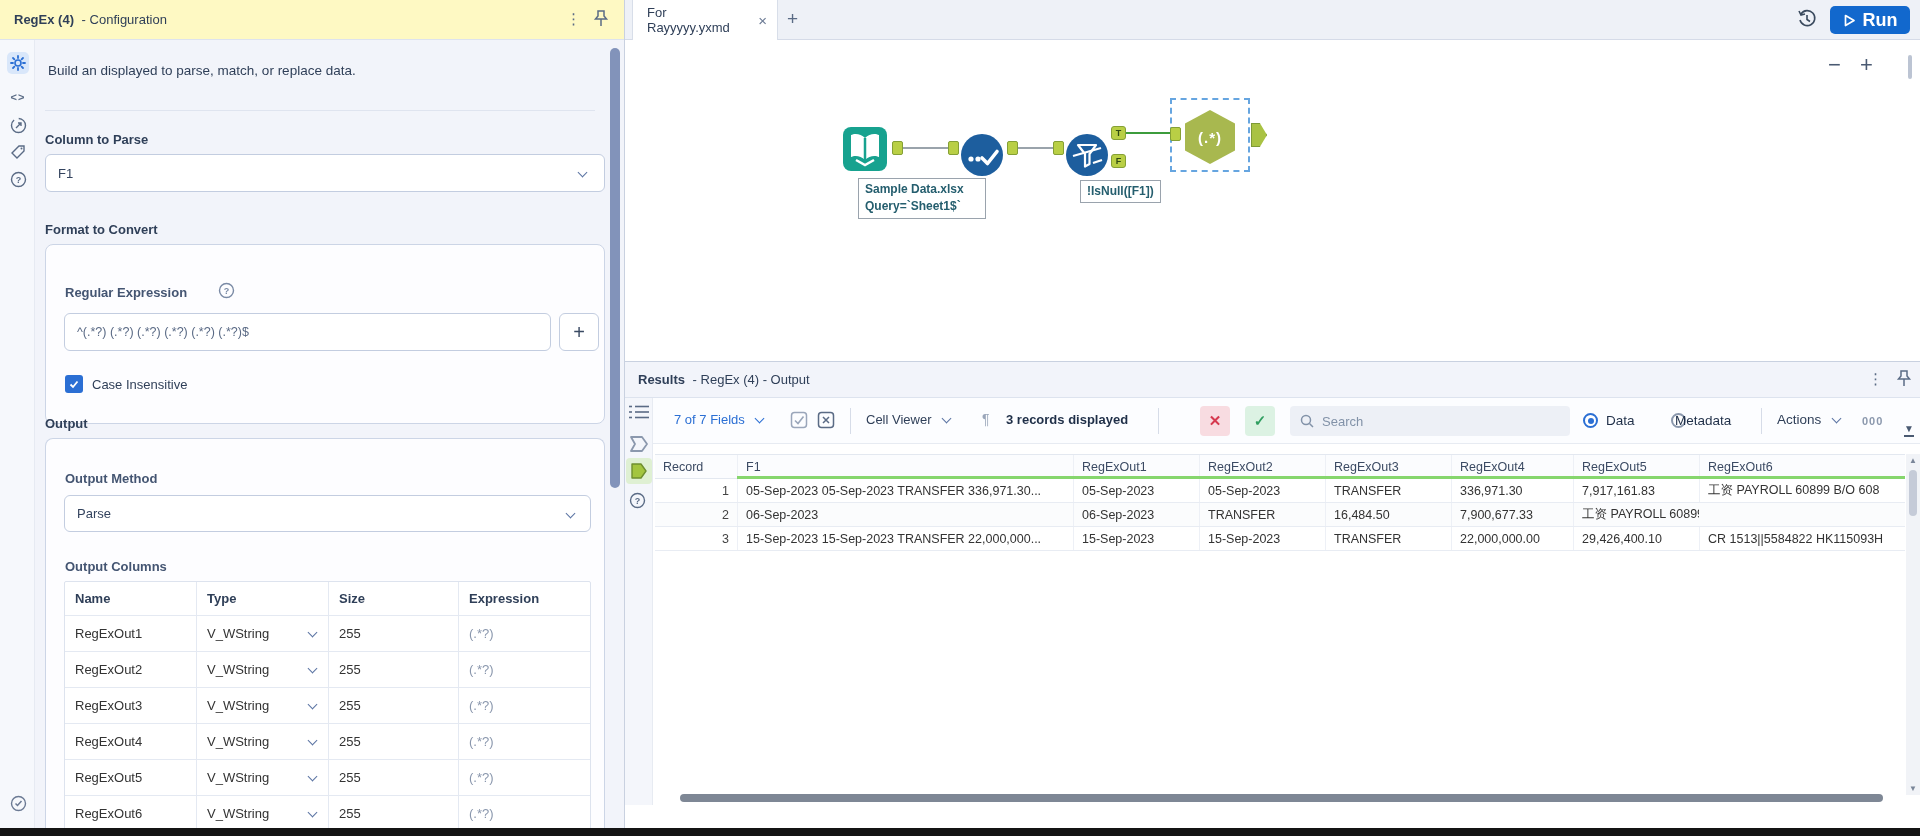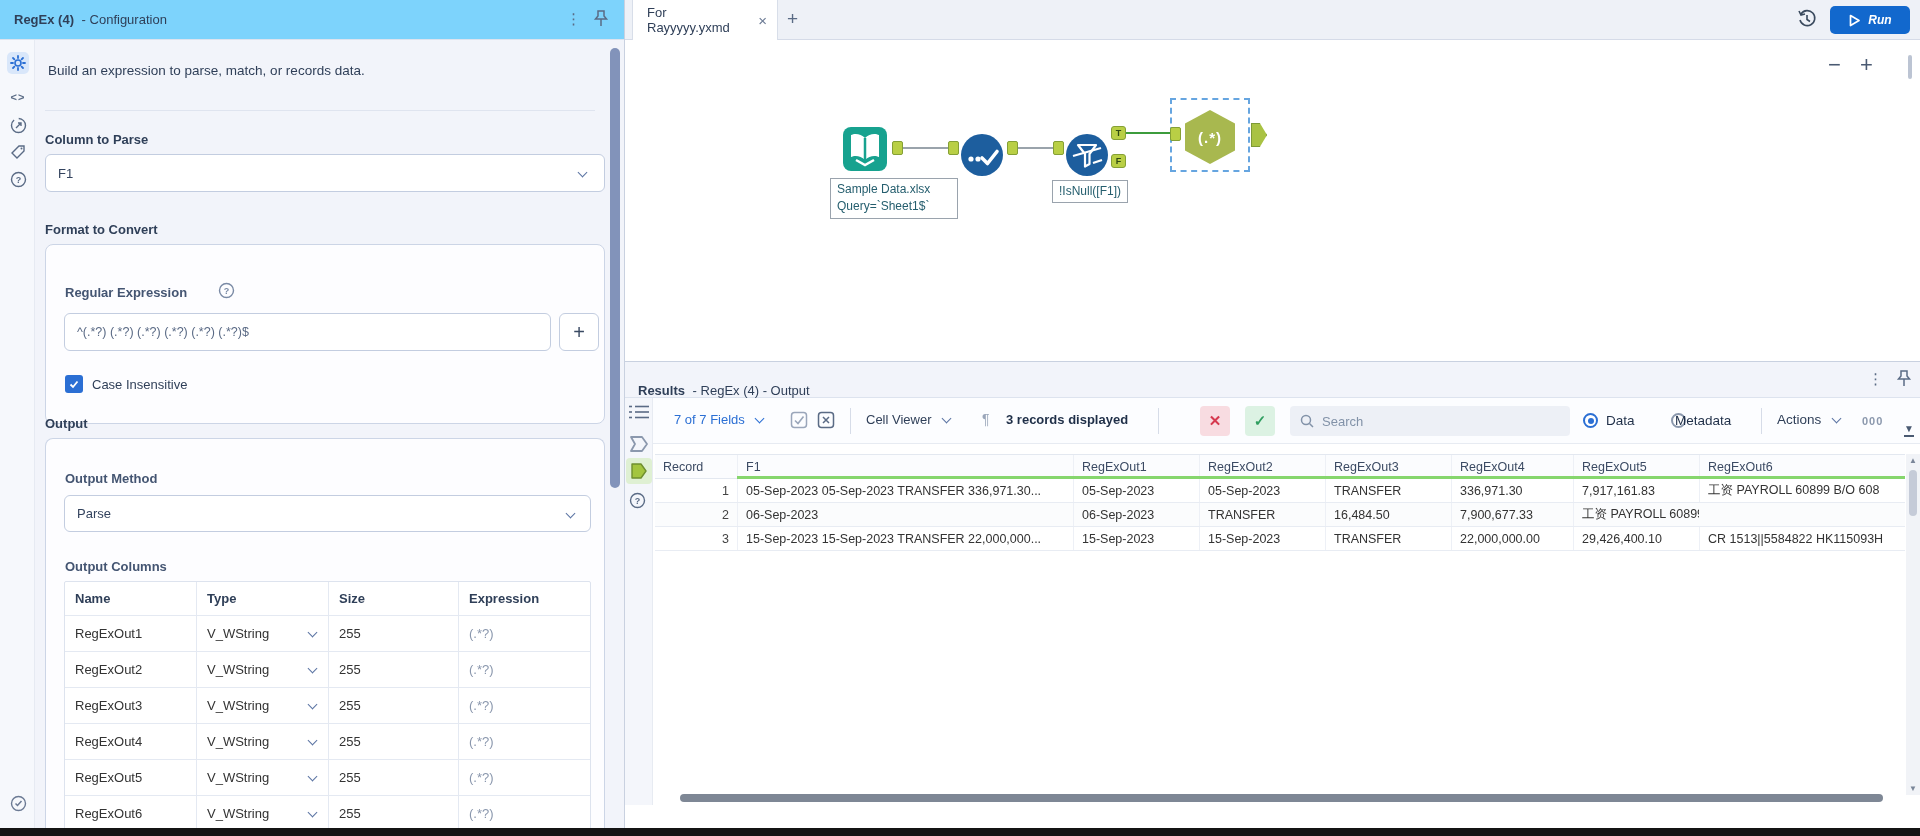--- a/index.html
+++ b/index.html
@@ -6,21 +6,21 @@
   html,body { width:1920px; height:836px; font-family:"Liberation Sans",sans-serif; background:#fff; overflow:hidden; }
   .stage { position:relative; width:1920px; height:836px; background:#fff; }
   .abs { position:absolute; }
   .txt { color:#2f3f58; font-size:13px; }
   .bold { font-weight:bold; }
   .chev { display:inline-block; width:7px; height:7px; border-right:1.7px solid #5b74a3; border-bottom:1.7px solid #5b74a3; transform:rotate(45deg); vertical-align:2px; }
   .divider-v { width:1px; background:#d6dce8; }
   .pill-btn { border-radius:4px; display:flex; align-items:center; justify-content:center; font-weight:bold; }
   
   .cfg-panel { left:0; top:0; width:625px; height:828px; background:#f2f4fa; border-right:1px solid #c9d1e0; }
-  .cfg-header { left:0; top:0; width:624px; height:40px; background:#7dd3fc; border-bottom:1px solid #dde3ee; }
+  .cfg-header { left:0; top:0; width:624px; height:40px; background:#fef9c3; border-bottom:1px solid #dde3ee; }
   .icon-strip { left:0; top:40px; width:35px; height:788px; background:#f6f8fc; border-right:1px solid #e6eaf2; }
   .strip-icon { position:absolute; left:7px; width:22px; height:22px; display:flex; align-items:center; justify-content:center; color:#5a6b85; }
   .group-box { background:#fdfdff; border:1px solid #ccd5e6; border-radius:8px; }
   .field-box { background:#fff; border:1px solid #c3cde0; border-radius:6px; display:flex; align-items:center; padding:0 12px; font-size:13px; color:#33435e; }
   .sec-label { font-size:13px; font-weight:bold; color:#2f3f58; }
   .sub-label { font-size:13px; font-weight:bold; color:#445572; }
   .cfg-table { border:1px solid #dde3ee; background:#fff; border-radius:2px; }
   .cfg-row { display:grid; grid-template-columns:131px 132px 130px 1fr; border-top:1px solid #e4e9f2; }
   .cfg-row.head { border-top:none; }
   .cfg-cell { padding:0 10px; display:flex; align-items:center; font-size:13px; color:#333; border-left:1px solid #e4e9f2; position:relative; height:35px; }
@@ -29,21 +29,21 @@
   .expr { color:#8a97ad; }
   
   .tabbar { left:625px; top:0; width:1295px; height:40px; background:#eef1f7; border-bottom:1px solid #d5dbe8; }
   .doc-tab { position:absolute; left:7px; top:0; width:146px; height:40px; background:#fff; border-left:1px solid #d8dee9; border-right:1px solid #d8dee9; display:flex; align-items:center; padding:0 10px 0 14px; }
   .canvas { left:625px; top:40px; width:1295px; height:322px; background:#fff; border-bottom:1px solid #c9d1e0; }
   .conn { position:absolute; height:2px; background:#9aa3ab; }
   .conn.green { background:#3c9c3c; }
   .anchor { position:absolute; width:11px; height:14px; background:#b9cf45; border:1px solid #85a035; border-radius:2px; }
   .anchor-tf { position:absolute; width:15px; height:14px; background:#b9cf45; border:1px solid #85a035; border-radius:3px; font-size:9px; font-weight:bold; color:#2f4a12; display:flex; align-items:center; justify-content:center; }
   .anchor-out { position:absolute; width:16px; height:24px; background:#a9c243; border:1px solid #7e9a36; clip-path:polygon(0 0,55% 0,100% 50%,55% 100%,0 100%); }
-  .tool-label { position:absolute; background:#fff; border:1px solid #9aa3ad; color:#255e6e; font-size:12px; font-weight:normal; padding:2px 6px; line-height:1.45; }
+  .tool-label { position:absolute; background:#fff; border:1px solid #9aa3ad; color:#255e6e; font-size:12px; font-weight:bold; padding:2px 6px; line-height:1.45;margin-left:28px; }
   .hexagon { position:absolute; background:#a8b84f; clip-path:polygon(50% 0,100% 25%,100% 75%,50% 100%,0 75%,0 25%); display:flex; align-items:center; justify-content:center; color:#fff; font-weight:bold; font-size:15px; letter-spacing:1px; }
   
   .res-panel { left:625px; top:362px; width:1295px; height:466px; background:#fff; }
   .res-header { left:0; top:0; width:1295px; height:36px; background:#f2f4fa; border-bottom:1px solid #dde3ee; }
   .res-toolbar { left:0; top:36px; width:1295px; height:46px; background:#fcfdff; border-bottom:1px solid #e7ebf2; }
   .res-strip { left:0; top:36px; width:28px; height:407px; background:#f4f6fb; border-right:1px solid #e7ebf2; }
   .grid-head { display:grid; grid-template-columns:82px 336px 126px 126px 126px 122px 126px 1fr; height:25px; background:#fbfcfe; border-top:1px solid #e3e8f0; border-bottom:1px solid #e3e8f0; }
   .grid-row { display:grid; grid-template-columns:82px 336px 126px 126px 126px 122px 126px 1fr; height:24px; border-bottom:1px solid #e8ecf3; background:#fff; }
   .gcell { padding:0 8px; display:flex; align-items:center; font-size:12.5px; color:#333; white-space:nowrap; overflow:hidden; border-left:1px solid #edf0f6; }
   .gcell:first-child { border-left:none; justify-content:flex-end; color:#444; }
@@ -114,21 +114,21 @@
           </svg>
       </span>
       <span class="strip-icon" style="top:752px;">
         <svg width="17" height="17" viewBox="0 0 17 17">
             <circle cx="8.5" cy="8.5" r="7" fill="none" stroke="#6b7a94" stroke-width="1.4"></circle>
             <path d="M5.5 8.5 l2 2 l4 -4.5" fill="none" stroke="#6b7a94" stroke-width="1.5"></path>
           </svg>
       </span>
     </div>
 
-    <div class="abs txt" style="left:48px; top:63px; font-size:13.5px;">Build an expression to parse, match, or records data.</div>
+    <div class="abs txt" style="left:48px; top:63px; font-size:13.5px;">Build an displayed to parse, match, or replace data.</div>
     <div class="abs" style="left:45px; top:110px; width:550px; height:1px; background:#dfe4ef;"></div>
 
     <div class="abs sec-label" style="left:45px; top:132px;">Column to Parse</div>
     <div class="abs field-box" style="left:45px; top:154px; width:560px; height:38px;">
       <span>F1</span>
       <span class="chev abs" style="right:18px; top:14px;"></span>
     </div>
 
     <div class="abs sec-label" style="left:45px; top:222px;">Format to Convert</div>
     <div class="abs group-box" style="left:45px; top:244px; width:560px; height:180px;">
@@ -236,21 +236,21 @@
       <svg width="20" height="20" viewBox="0 0 20 20">
           <path d="M4 5 A 7.5 7.5 0 1 1 3 11" fill="none" stroke="#3a4a5e" stroke-width="1.6"></path>
           <path d="M2 2 L4 6 L8 5" fill="none" stroke="#3a4a5e" stroke-width="1.6"></path>
           <path d="M10 6 v4.5 l3 2" fill="none" stroke="#3a4a5e" stroke-width="1.6"></path>
         </svg>
     </span>
     <div class="abs" style="left:1205px; top:6px; width:80px; height:28px; background:#1268cd; border-radius:5px; display:flex; align-items:center; justify-content:center; gap:7px;">
       <svg width="13" height="13" viewBox="0 0 13 13">
           <path d="M2.5 1.5 L11 6.5 L2.5 11.5 Z" fill="none" stroke="#fff" stroke-width="1.7" stroke-linejoin="round"></path>
         </svg>
-      <span style="color:#fff; font-size:12px; font-weight:bold;font-style:italic;">Run</span>
+      <span style="color:#fff; font-size:18px; font-weight:bold;">Run</span>
     </div>
   </div>
 
   <div class="abs canvas">
     <span class="abs" style="left:1203px; top:12px; font-size:22px; color:#4a5a72;">−</span>
     <span class="abs" style="left:1235px; top:12px; font-size:22px; color:#4a5a72;">+</span>
     <div class="abs" style="left:1283px; top:15px; width:4px; height:24px; background:#bcc4d3; border-radius:2px;"></div>
 
     <div class="conn" style="left:278px; top:107px; width:50px;"></div>
     <div class="conn" style="left:393px; top:107px; width:40px;"></div>
@@ -304,21 +304,21 @@
     <div class="tool-label" style="left:205px; top:138px; width:128px;">
       <div>Sample Data.xlsx</div>
       <div>Query=`Sheet1$`</div>
     </div>
     <div class="tool-label" style="left:427px; top:140px;">!IsNull([F1])</div>
   </div>
 
   <div class="abs res-panel">
 
     <div class="abs res-header">
-      <span class="abs txt" style="left:13px; top:21px;">
+      <span class="abs txt" style="left:13px; top:10px;">
         <span class="bold">Results</span>
         <span style="margin-left:4px;">- RegEx (4) - Output</span>
       </span>
       <span class="abs" style="left:1243px; top:8px; font-size:15px; color:#5a6b85;">⋮</span>
       <span class="abs" style="left:1270px; top:7px;">
         <svg width="18" height="20" viewBox="0 0 18 20">
             <path d="M6 2 h6 v5 l2.5 3 h-11 l2.5 -3 z" fill="none" stroke="#5a6b85" stroke-width="1.5"></path>
             <line x1="9" y1="10" x2="9" y2="17" stroke="#5a6b85" stroke-width="1.5"></line>
           </svg>
       </span>

